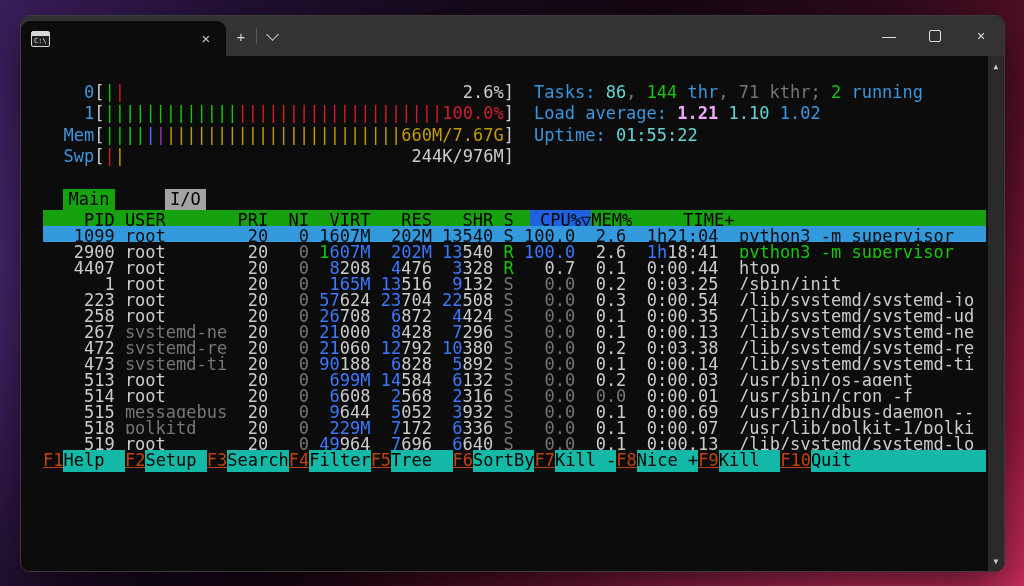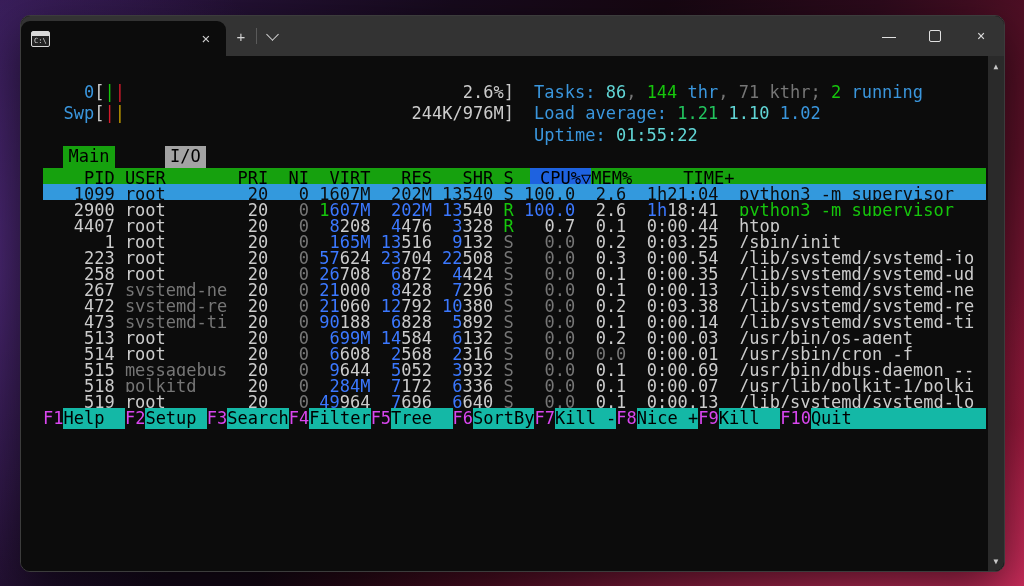--- a/index.html
+++ b/index.html
@@ -51,28 +51,28 @@
   .c-mem{width:5ch;text-align:right;}
   .c-time{width:9ch;text-align:right;}
   .c-cmd{flex:1;text-align:left;padding-left:2ch;box-sizing:border-box;}
   .hdr{background:#16a10e;color:#000;}
   .hdr .cell{color:#000;}
   .hdr .c-cpu{background:#1e62e0;margin-left:16px;}
   .hdr .c-mem{text-align:left;}
   .row.sel{background:#3399dd;}
   .row.sel span,.row.sel .cell{color:#0c0c0c !important;}
   .fbar{display:flex;height:21.4px;line-height:21.4px;}
-  .fkey{color:#d946ef;white-space:pre;}
+  .fkey{color:#c2410c;white-space:pre;text-decoration:underline;}
   .flbl{background:#14b8a6;color:#000;white-space:pre;}
   .flbl.grow{flex:1;}
   
   .cyan{color:#3a96dd;} .brightCyan{color:#61d6d6;} .green{color:#16c60c;}
   .red{color:#d41b2c;} .yellow{color:#c19c00;} .blue{color:#3b78ff;}
   .magenta{color:#9633c4;} .gray{color:#767676;} .white{color:#cccccc;}
-  .boldwhite{color:#22c55e;font-weight:normal;}
+  .boldwhite{color:#f0abfc;font-weight:bold;}
   
   .sbar{position:absolute;right:0;top:0;bottom:2px;width:16px;background:#2a2a2a;}
   .sarr{position:absolute;left:0;width:16px;height:16px;color:#c8c8c8;font-size:8px;display:flex;align-items:center;justify-content:center;}
   .sarr.sup{top:2px;} .sarr.sdown{bottom:2px;}
 </style>
 </head>
 <body>
 
 <div class="desktop">
   <div class="window">
@@ -94,20 +94,22 @@
       <div class="winbtn">
           <span class="maxbox"></span>
         </div>
       <div class="winbtn">×</div>
     </div>
 
     <div class="term">
       <div class="htop" id="htop">
           <div class="mwrap">
             <div class="mline"><span class="cyan">  0</span><span class="white">[</span><span class="green">|</span><span class="red">|</span><span class="white">                                 </span><span class="white">2.6%</span><span class="white">]</span></div>
+            <div class="mline"><span class="cyan">  1</span><span class="white">[</span><span class="green">|||||||||||||</span><span class="red">||||||||||||||||||||</span><span class="white"></span><span class="red">100.0%</span><span class="white">]</span></div>
+            <div class="mline"><span class="cyan">Mem</span><span class="white">[</span><span class="green">||||</span><span class="blue">|</span><span class="magenta">|</span><span class="yellow">|||||||||||||||||||||||</span><span class="white"></span><span class="yellow">660M/7.67G</span><span class="white">]</span></div>
             <div class="mline"><span class="cyan">Swp</span><span class="white">[</span><span class="red">|</span><span class="yellow">|</span><span class="white">                            </span><span class="white">244K/976M</span><span class="white">]</span></div>
           </div>
           <div class="stats"><div class="sline"><span class="cyan">Tasks: </span><span class="brightCyan">86</span><span class="gray">, </span><span class="green">144</span><span class="cyan"> thr</span><span class="gray">, </span><span class="gray">71 kthr</span><span class="gray">; </span><span class="green">2</span><span class="cyan"> running</span></div><div class="sline"><span class="cyan">Load average: </span><span class="boldwhite">1.21 </span><span class="brightCyan">1.10 </span><span class="cyan">1.02</span></div><div class="sline"><span class="cyan">Uptime: </span><span class="brightCyan">01:55:22</span></div></div>
           <div class="bline"></div>
           <div class="tabsline">
             <span class="ttab active">Main</span>
             <span class="ttab inactive">I/O</span>
           </div>
           <div class="row hdr">
             <div class="cell c-pid">PID</div>
@@ -288,21 +290,21 @@
             <div class="cell c-cpu"><span class="gray">0.0</span></div>
             <div class="cell c-mem"><span class="white">0.1</span></div>
             <div class="cell c-time"><span class="white">0:00.69</span></div>
             <div class="cell c-cmd"><span class="white">/usr/bin/dbus-daemon --</span></div>
           </div>
           <div class="row">
             <div class="cell c-pid"><span class="white">518</span></div>
             <div class="cell c-user"><span class="gray">polkitd</span></div>
             <div class="cell c-pri"><span class="white">20</span></div>
             <div class="cell c-ni"><span class="gray">0</span></div>
-            <div class="cell c-virt"><span class="blue">284M</span></div>
+            <div class="cell c-virt"><span class="blue">229M</span></div>
             <div class="cell c-res"><span class="blue">7</span><span class="white">172</span></div>
             <div class="cell c-shr"><span class="blue">6</span><span class="white">336</span></div>
             <div class="cell c-s"><span class="gray">S</span></div>
             <div class="cell c-cpu"><span class="gray">0.0</span></div>
             <div class="cell c-mem"><span class="white">0.1</span></div>
             <div class="cell c-time"><span class="white">0:00.07</span></div>
             <div class="cell c-cmd"><span class="white">/usr/lib/polkit-1/polki</span></div>
           </div>
           <div class="row">
             <div class="cell c-pid"><span class="white">519</span></div>

